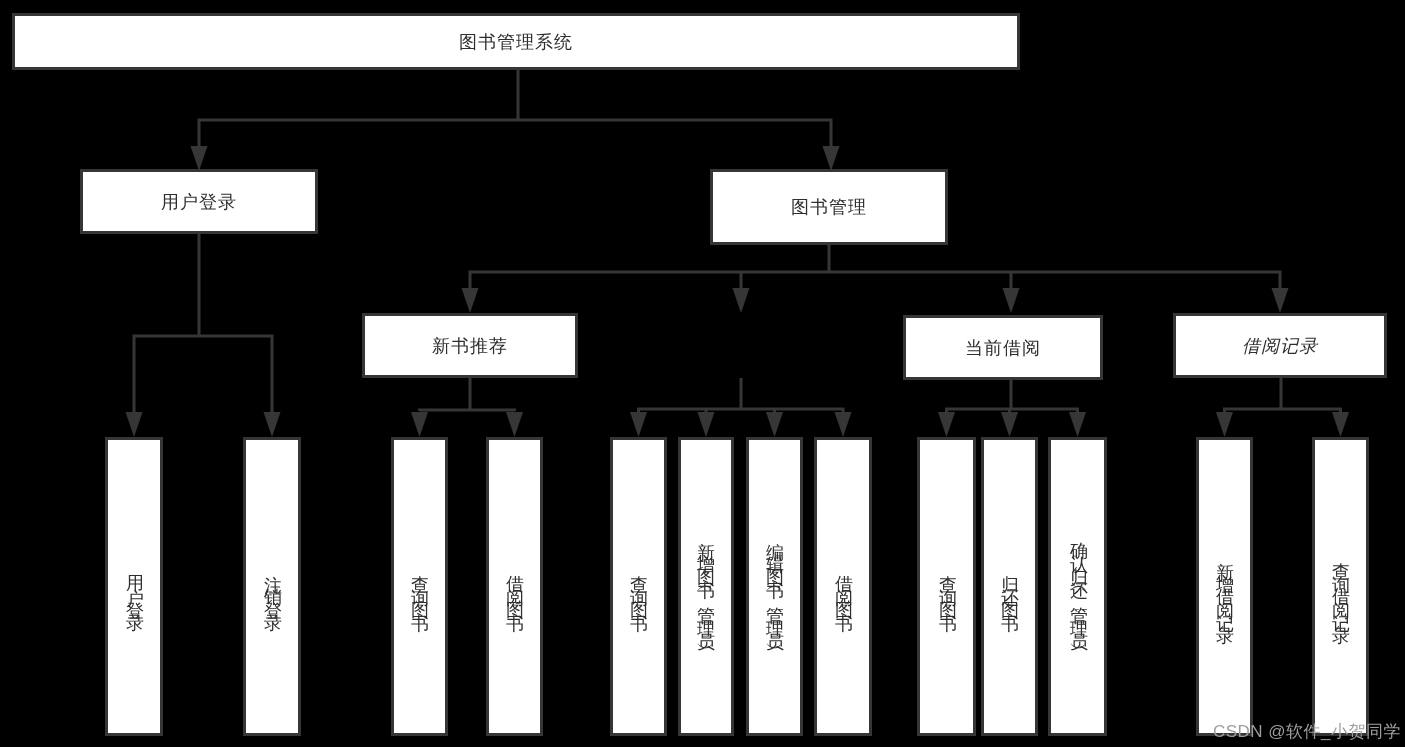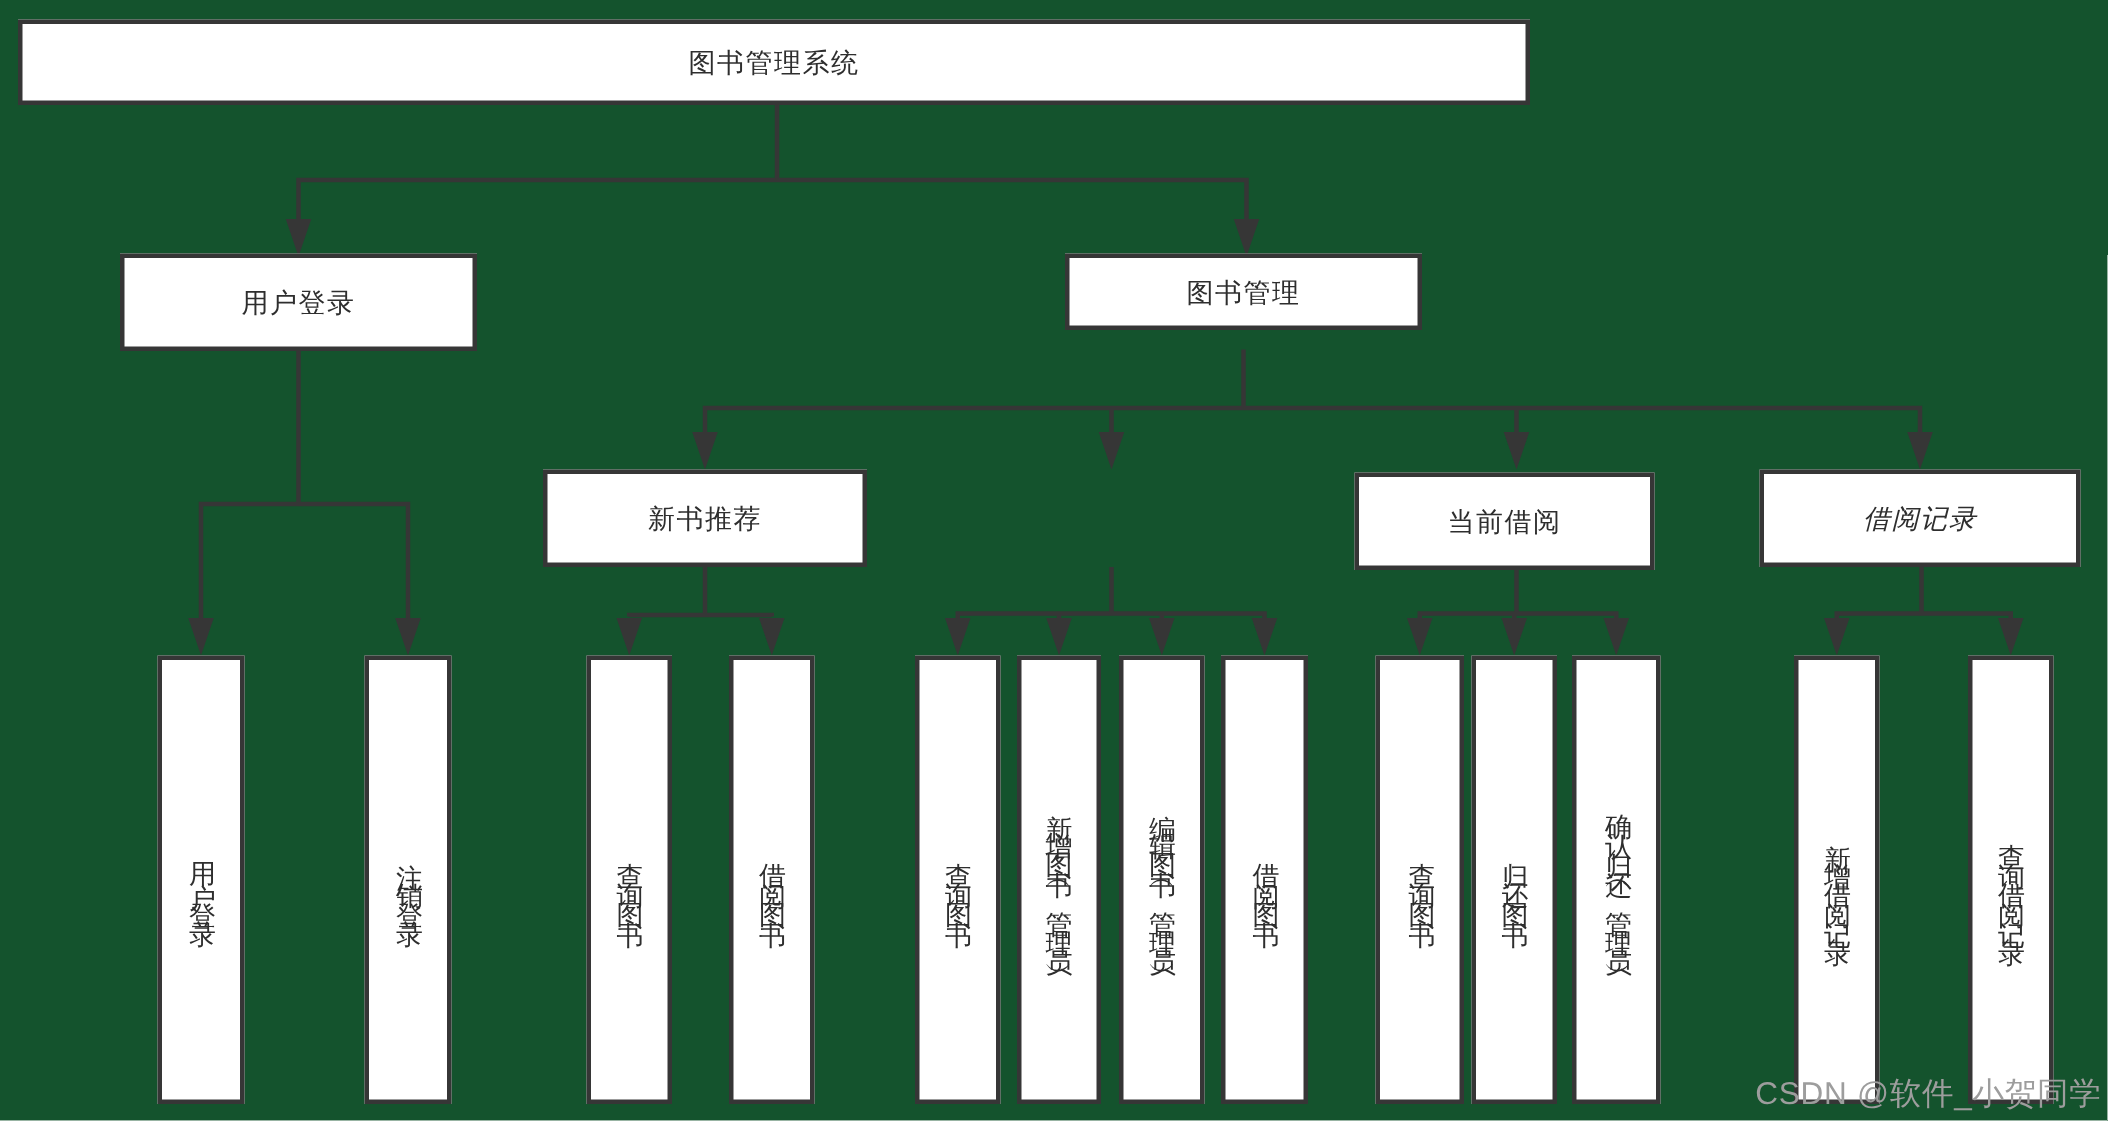--- a/index.html
+++ b/index.html
@@ -1,21 +1,21 @@
 <!DOCTYPE html>
 <html><head>
 <meta charset="utf-8">
 <style>
   html, body { margin: 0; padding: 0; background: #ffffff; }
   body { font-family: "Liberation Sans", sans-serif; }
   .stage {
     position: relative;
     width: 1405px;
     height: 747px;
-    background: #14532d;
+    background: #000000;
     overflow: hidden;
   }
   svg.wires { position: absolute; left: 0; top: 0; z-index: 1; }
   .node {
     position: absolute;
     box-sizing: border-box;
     border: 3px solid #363636;
     background: #ffffff;
     color: #2e2e2e;
     z-index: 2;
@@ -32,21 +32,21 @@
     text-orientation: mixed;
     text-align: center;
     font-size: 18px;
     letter-spacing: 13px;
     line-height: 50px;
   }
   .watermark {
     position: absolute;
     right: 4px;
     bottom: 4px;
-    font-size: 21px;
+    font-size: 17px;
     color: #9d9d9d;
     letter-spacing: 0.5px;
     white-space: nowrap;
     z-index: 3;
   }
 </style>
 </head>
 <body>
 
 <div class="stage">
@@ -80,21 +80,21 @@
       <polygon points="1001,412 1018,412 1009.5,437"></polygon>
       <polygon points="1069,412 1086,412 1077.5,437"></polygon>
       <polygon points="1216,412 1233,412 1224.5,437"></polygon>
       <polygon points="1332,412 1349,412 1340.5,437"></polygon>
     </g>
   </svg>
 
   <div class="node h-box" style="left:12px; top:13px; width:1008px; height:57px;">图书管理系统</div>
 
   <div class="node h-box" style="left:80px; top:169px; width:238px; height:65px;">用户登录</div>
-  <div class="node h-box" style="left:710px; top:169px; width:238px; height:51px;">图书管理</div>
+  <div class="node h-box" style="left:710px; top:169px; width:238px; height:76px;">图书管理</div>
 
   <div class="node h-box" style="left:362px; top:313px; width:216px; height:65px;">新书推荐</div>
   <div class="node h-box" style="left:903px; top:315px; width:200px; height:65px;">当前借阅</div>
   <div class="node h-box" style="left:1173px; top:313px; width:214px; height:65px;font-style:italic;">借阅记录</div>
 
   <div class="node v-box" style="left:105px; top:437px; width:58px; height:299px;">用户登录</div>
   <div class="node v-box" style="left:243px; top:437px; width:58px; height:299px;">注销登录</div>
 
   <div class="node v-box" style="left:391px; top:437px; width:57px; height:299px;">查询图书</div>
   <div class="node v-box" style="left:486px; top:437px; width:57px; height:299px;">借阅图书</div>

